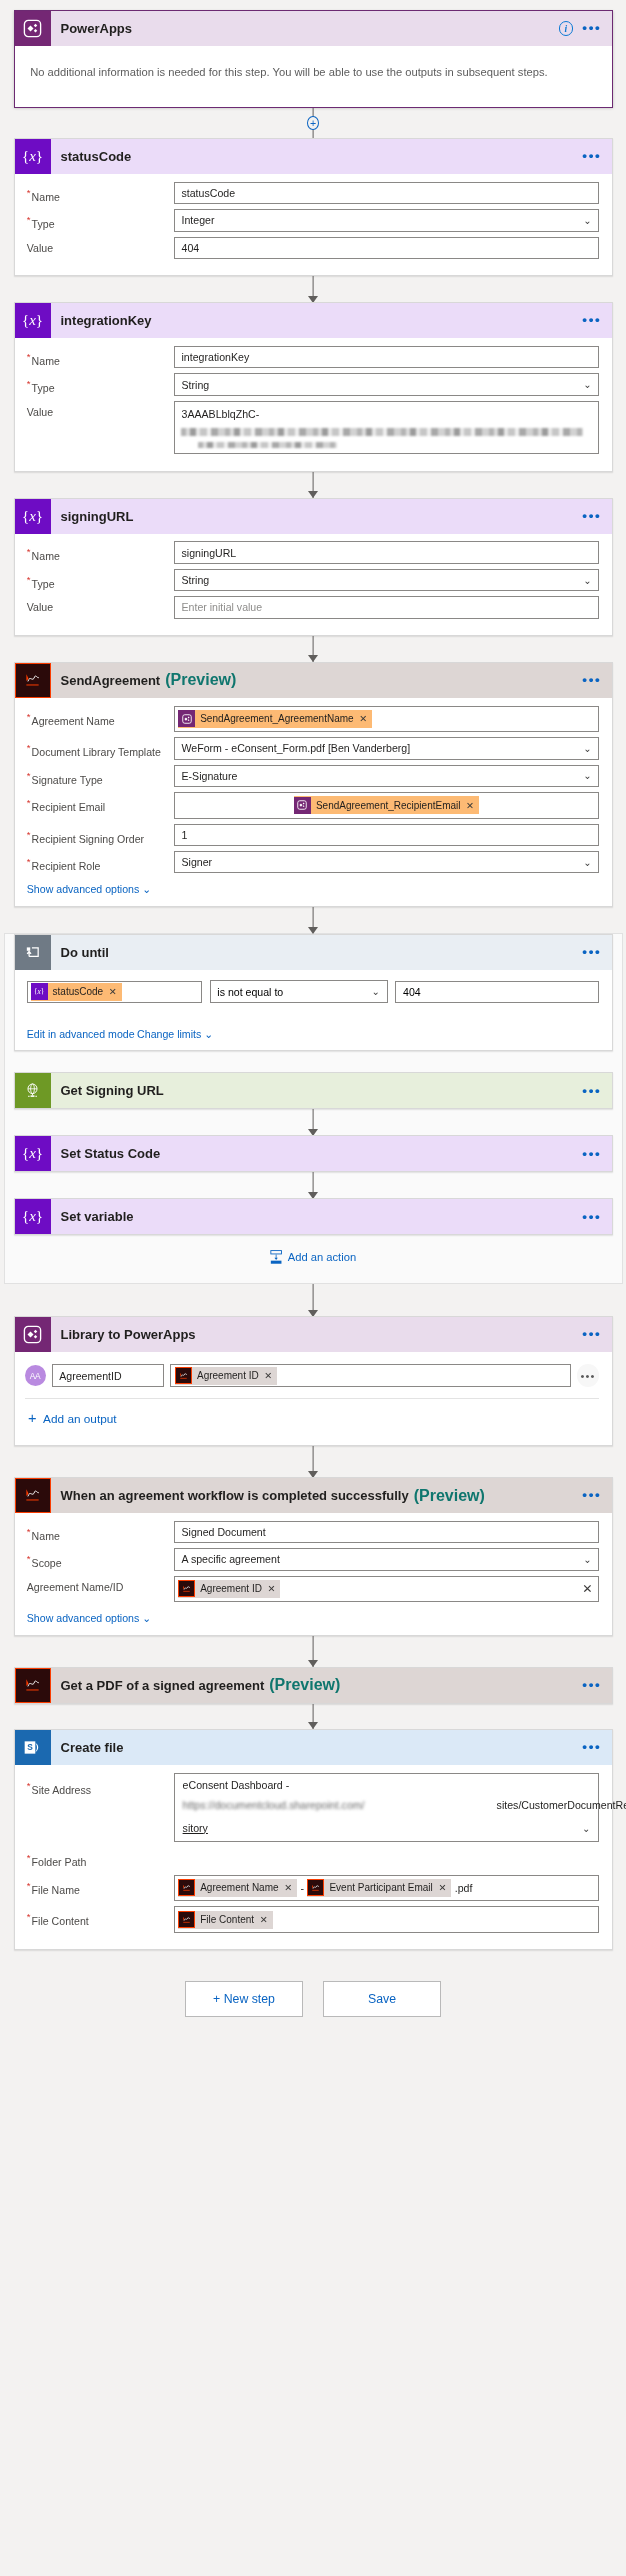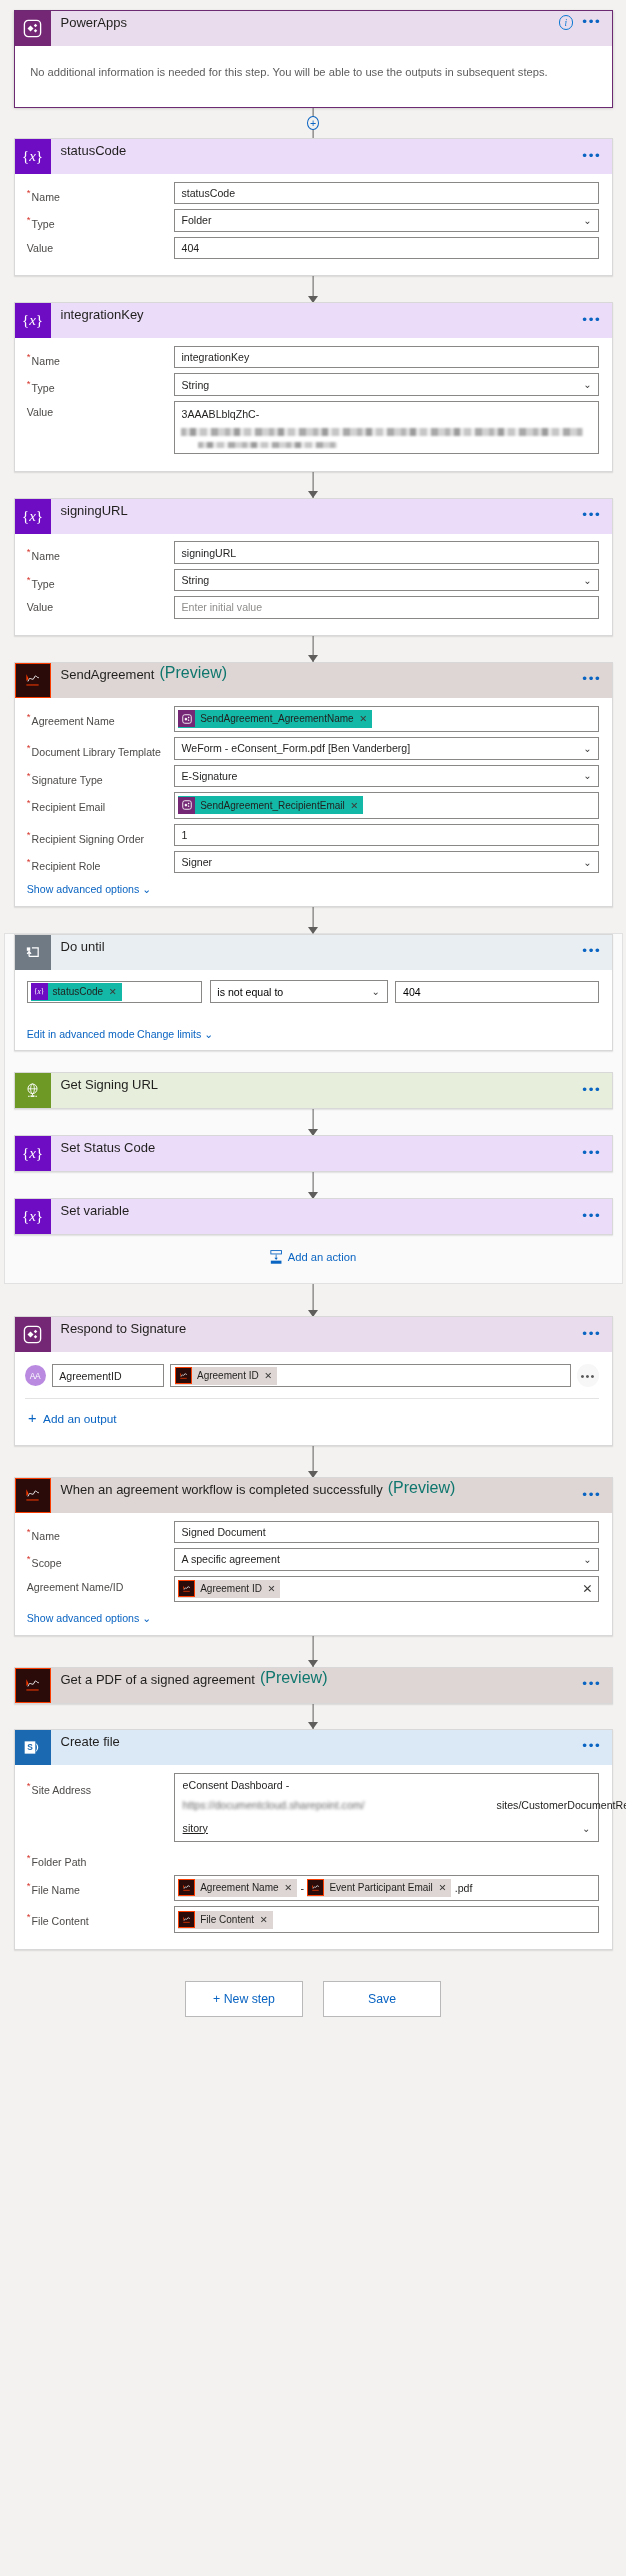--- a/index.html
+++ b/index.html
@@ -34,25 +34,26 @@
     display: flex;
     align-items: stretch;
     height: 35px;
   }
   .card-icon {
     width: 36px; min-width: 36px;
     display: flex; align-items: center; justify-content: center;
   }
   .card-title-bar {
     flex: 1;
-    display: flex; align-items: flex-end;
-    padding: 16px 10px;
+    display: flex; align-items: center;
+    padding: 0 10px;
     font-size: 13px;
     color: #201f1e;
     position: relative;
+    font-weight: bold;
   }
   .card-title-bar .preview {
     color: #0f766e;
     margin-left: 5px;
     font-size: 16px;
   }
   .head-right {
     margin-left: auto;
     display: flex; align-items: center; gap: 9px;
   }
@@ -128,21 +129,21 @@
     color: #3f3f3f;
     font-size: 10px;
     padding-left: 5.6px;
   }
   .folder-ico { margin-left: auto; color: #3b3a39; font-size: 11.2px; }
   .clear-x { margin-left: auto; color: #3b3a39; font-size: 12.3px; cursor: pointer; }
 
   
   .token {
     display: inline-flex; align-items: center;
-    background: #14b8a6;
+    background: #fdba74;
     height: 18px;
     font-size: 10px;
     color: #201f1e;
     margin: 1.1px 0;
     max-width: 100%;
   }
   .token.dark { background: #ddd6d4; }
   .token .tok-ico {
     width: 17px; height: 17px; min-width: 17px;
     display: flex; align-items: center; justify-content: center;
@@ -328,21 +329,21 @@
       </div>
     </div>
     <div class="card-body">
       <div class="field-row">
         <div class="field-label req">Name</div>
         <div class="field-ctl">statusCode</div>
       </div>
       <div class="field-row">
         <div class="field-label req">Type</div>
         <div class="field-ctl">
-          <span>Folder</span>
+          <span>Integer</span>
           <span class="chev">⌄</span>
         </div>
       </div>
       <div class="field-row">
         <div class="field-label">Value</div>
         <div class="field-ctl">404</div>
       </div>
     </div>
   </div>
 
@@ -473,21 +474,21 @@
       </div>
       <div class="field-row">
         <div class="field-label req">Signature Type</div>
         <div class="field-ctl">
           <span>E-Signature</span>
           <span class="chev">⌄</span>
         </div>
       </div>
       <div class="field-row">
         <div class="field-label req">Recipient Email</div>
-        <div class="field-ctl" style="padding:2.2px 3.4px;">
+        <div class="field-ctl" style="padding:2.2px 3.4px;justify-content:center;">
           <span class="token">
             <span class="tok-ico tok-pa">
               <svg width="10" height="10" viewBox="0 0 34 34">
                 <rect x="2.5" y="2.5" width="29" height="29" rx="7" fill="none" stroke="#fff" stroke-width="3"></rect>
                 <rect x="9.6" y="13.4" width="7.6" height="7.6" transform="rotate(45 13.4 17.2)" fill="#fff"></rect>
                 <rect x="20.2" y="9.6" width="4.4" height="4.4" transform="rotate(45 22.4 11.8)" fill="#fff"></rect>
                 <rect x="20.2" y="18.8" width="4.4" height="4.4" transform="rotate(45 22.4 21)" fill="#fff"></rect>
               </svg>
             </span>
             <span>SendAgreement_RecipientEmail</span>
@@ -646,21 +647,21 @@
     <div class="card-head">
       <div class="card-icon">
         <svg width="19" height="19" viewBox="0 0 34 34">
           <rect x="2.5" y="2.5" width="29" height="29" rx="7" fill="none" stroke="#fff" stroke-width="2.4"></rect>
           <rect x="9.6" y="13.4" width="7.6" height="7.6" transform="rotate(45 13.4 17.2)" fill="#fff"></rect>
           <rect x="20.2" y="9.6" width="4.4" height="4.4" transform="rotate(45 22.4 11.8)" fill="#fff"></rect>
           <rect x="20.2" y="18.8" width="4.4" height="4.4" transform="rotate(45 22.4 21)" fill="#fff"></rect>
         </svg>
       </div>
       <div class="card-title-bar">
-        <span>Respond to Signature</span>
+        <span>Library to PowerApps</span>
         <span class="head-right">
             <span class="ellipsis">•••</span>
           </span>
       </div>
     </div>
     <div class="card-body" style="padding:9px 12.3px 4.5px 10px;">
       <div class="resp-row">
         <div class="aa-avatar">
           <span>AA</span>
         </div>

